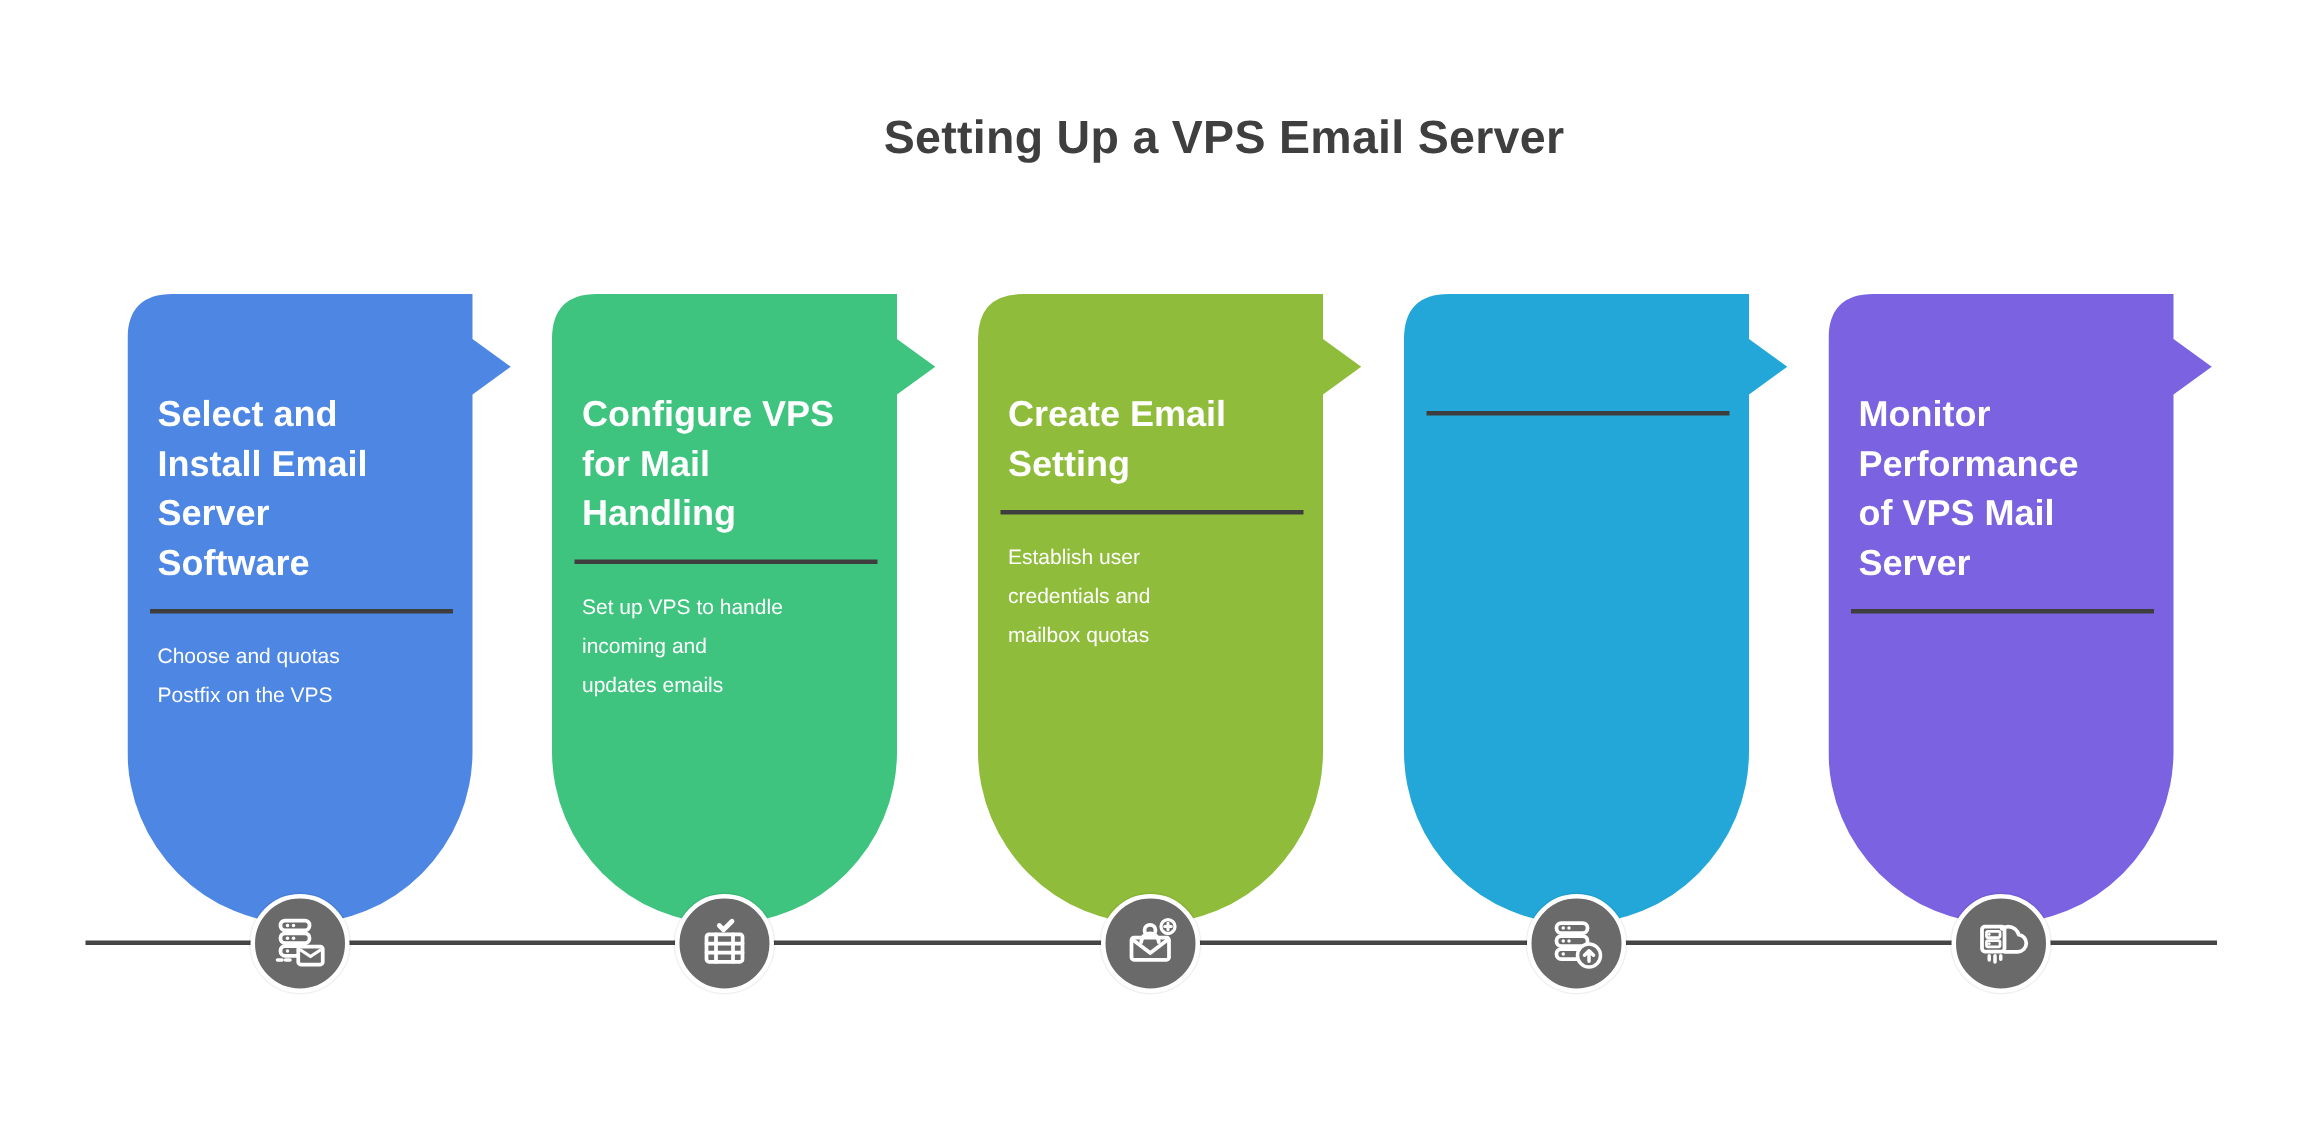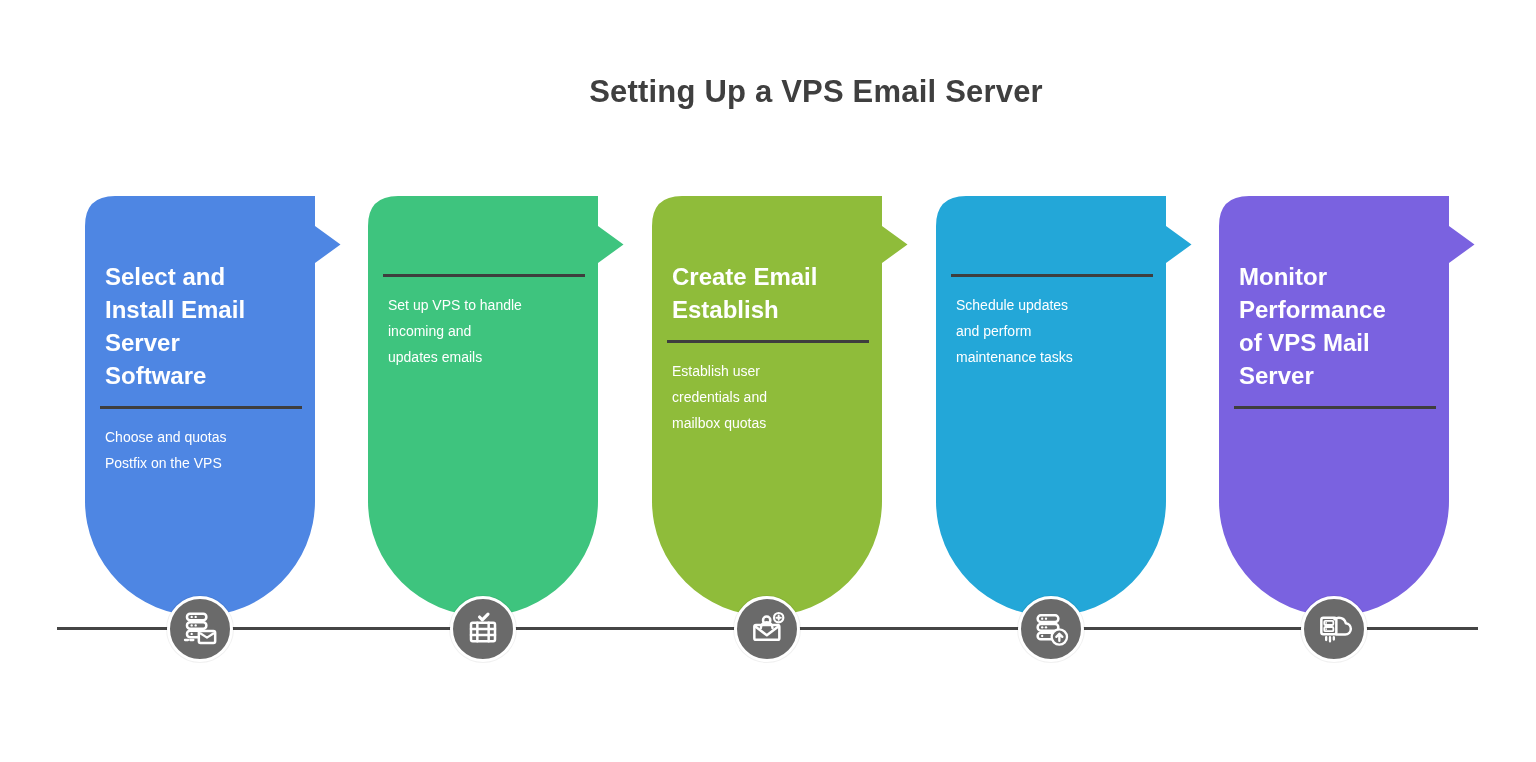--- a/index.html
+++ b/index.html
@@ -62,50 +62,50 @@
       <div class="card-desc">Choose and quotas
 Postfix on the VPS</div>
     </div>
   </div>
 
   <div class="card" style="left:368px">
     <svg class="shape" width="256" height="420" viewBox="0 0 256 420">
       <path d="M30 0 H230 V30 L255.5 48.5 L230 67 V305 A115 115 0 0 1 0 305 V30 Q0 0 30 0 Z" fill="#3ec47e"></path>
     </svg>
     <div class="card-content">
+      <div class="card-title">Configure VPS
+for Mail
+Handling</div>
       <div class="card-divider"></div>
       <div class="card-desc">Set up VPS to handle
 incoming and
 updates emails</div>
     </div>
   </div>
 
   <div class="card" style="left:652px">
     <svg class="shape" width="256" height="420" viewBox="0 0 256 420">
       <path d="M30 0 H230 V30 L255.5 48.5 L230 67 V305 A115 115 0 0 1 0 305 V30 Q0 0 30 0 Z" fill="#8fbc3a"></path>
     </svg>
     <div class="card-content">
       <div class="card-title">Create Email
-Establish</div>
+Setting</div>
       <div class="card-divider"></div>
       <div class="card-desc">Establish user
 credentials and
 mailbox quotas</div>
     </div>
   </div>
 
   <div class="card" style="left:936px">
     <svg class="shape" width="256" height="420" viewBox="0 0 256 420">
       <path d="M30 0 H230 V30 L255.5 48.5 L230 67 V305 A115 115 0 0 1 0 305 V30 Q0 0 30 0 Z" fill="#23a7d8"></path>
     </svg>
     <div class="card-content">
       <div class="card-divider"></div>
-      <div class="card-desc">Schedule updates
-and perform
-maintenance tasks</div>
     </div>
   </div>
 
   <div class="card" style="left:1219px">
     <svg class="shape" width="256" height="420" viewBox="0 0 256 420">
       <path d="M30 0 H230 V30 L255.5 48.5 L230 67 V305 A115 115 0 0 1 0 305 V30 Q0 0 30 0 Z" fill="#7a62e0"></path>
     </svg>
     <div class="card-content">
       <div class="card-title">Monitor
 Performance

